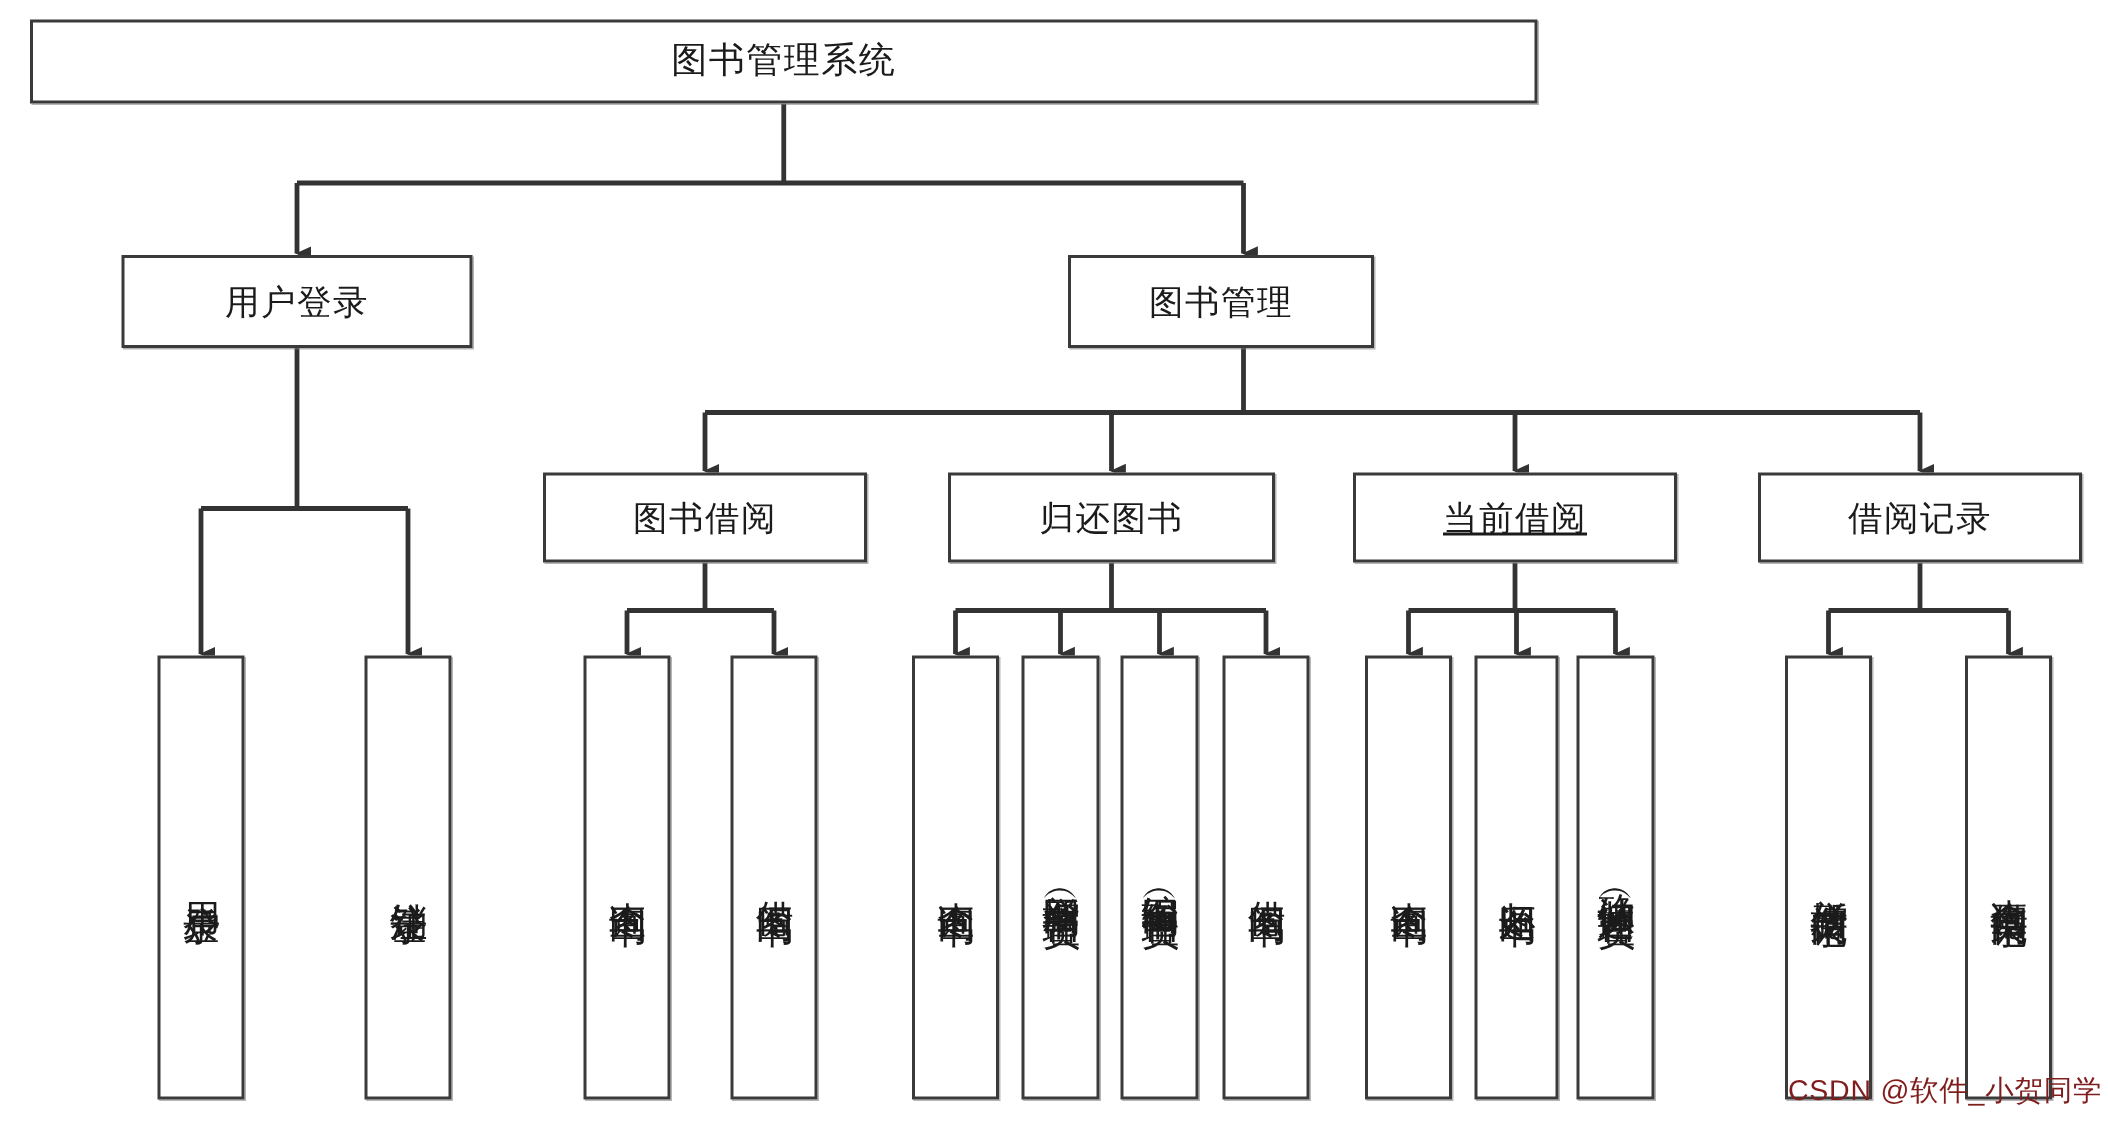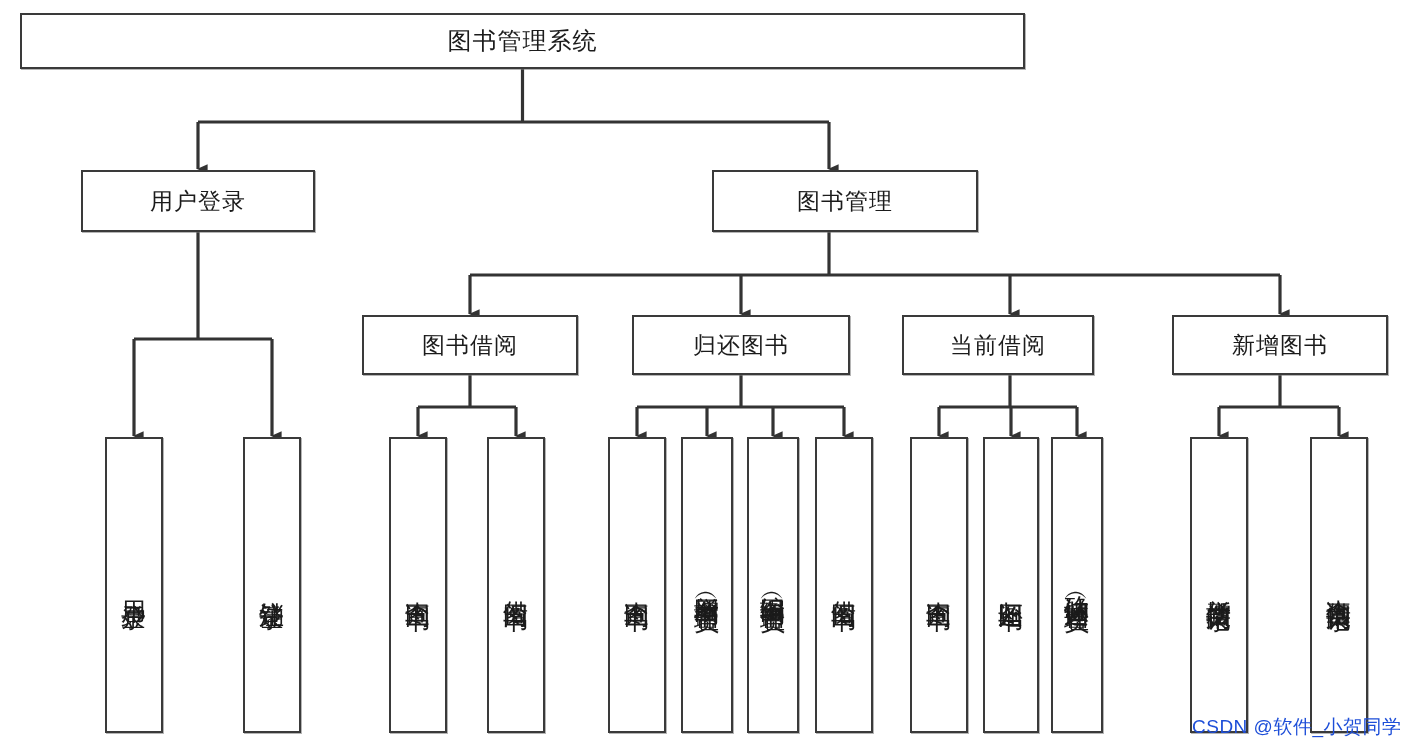--- a/index.html
+++ b/index.html
@@ -37,21 +37,21 @@
     writing-mode:vertical-rl;
     text-orientation:upright;
     font-size:25px;
     line-height:1.12;
     letter-spacing:2px;
     white-space:nowrap;
   }
 
   .watermark{
     position:absolute;
-    color:#1d4ed8;
+    color:#7f1d1d;
     font-size:19px;
     letter-spacing:.5px;
     white-space:nowrap;
     user-select:none;
   }
 </style>
 </head>
 <body>
 
 <div id="canvas">
@@ -98,34 +98,34 @@
       </g>
   </svg>
 
   <div id="nodes">
       <div class="node h tier0" style="left: 20px; top: 13px; width: 1005px; height: 56px;">
         <span class="lbl">图书管理系统</span>
       </div>
       <div class="node h" style="left: 81px; top: 170px; width: 234px; height: 62px;">
         <span class="lbl">用户登录</span>
       </div>
-      <div class="node h" style="left: 712px; top: 170px; width: 266px; height: 62px;">
+      <div class="node h" style="left: 712px; top: 170px; width: 204px; height: 62px;">
         <span class="lbl">图书管理</span>
       </div>
       <div class="node h" style="left: 362px; top: 315px; width: 216px; height: 60px;">
         <span class="lbl">图书借阅</span>
       </div>
       <div class="node h" style="left: 632px; top: 315px; width: 218px; height: 60px;">
         <span class="lbl">归还图书</span>
       </div>
-      <div class="node h" style="left: 902px; top: 315px; width: 192px; height: 60px;">
+      <div class="node h" style="left: 902px; top: 315px; width: 216px; height: 60px; text-decoration: underline;">
         <span class="lbl">当前借阅</span>
       </div>
       <div class="node h" style="left: 1172px; top: 315px; width: 216px; height: 60px;">
-        <span class="lbl">新增图书</span>
+        <span class="lbl">借阅记录</span>
       </div>
       <div class="node v" style="left: 105px; top: 437px; width: 58px; height: 296px;">
         <span class="lbl">用户登录</span>
       </div>
       <div class="node v" style="left: 243px; top: 437px; width: 58px; height: 296px;">
         <span class="lbl">注销登录</span>
       </div>
       <div class="node v" style="left: 389px; top: 437px; width: 58px; height: 296px;">
         <span class="lbl">查询图书</span>
       </div>

